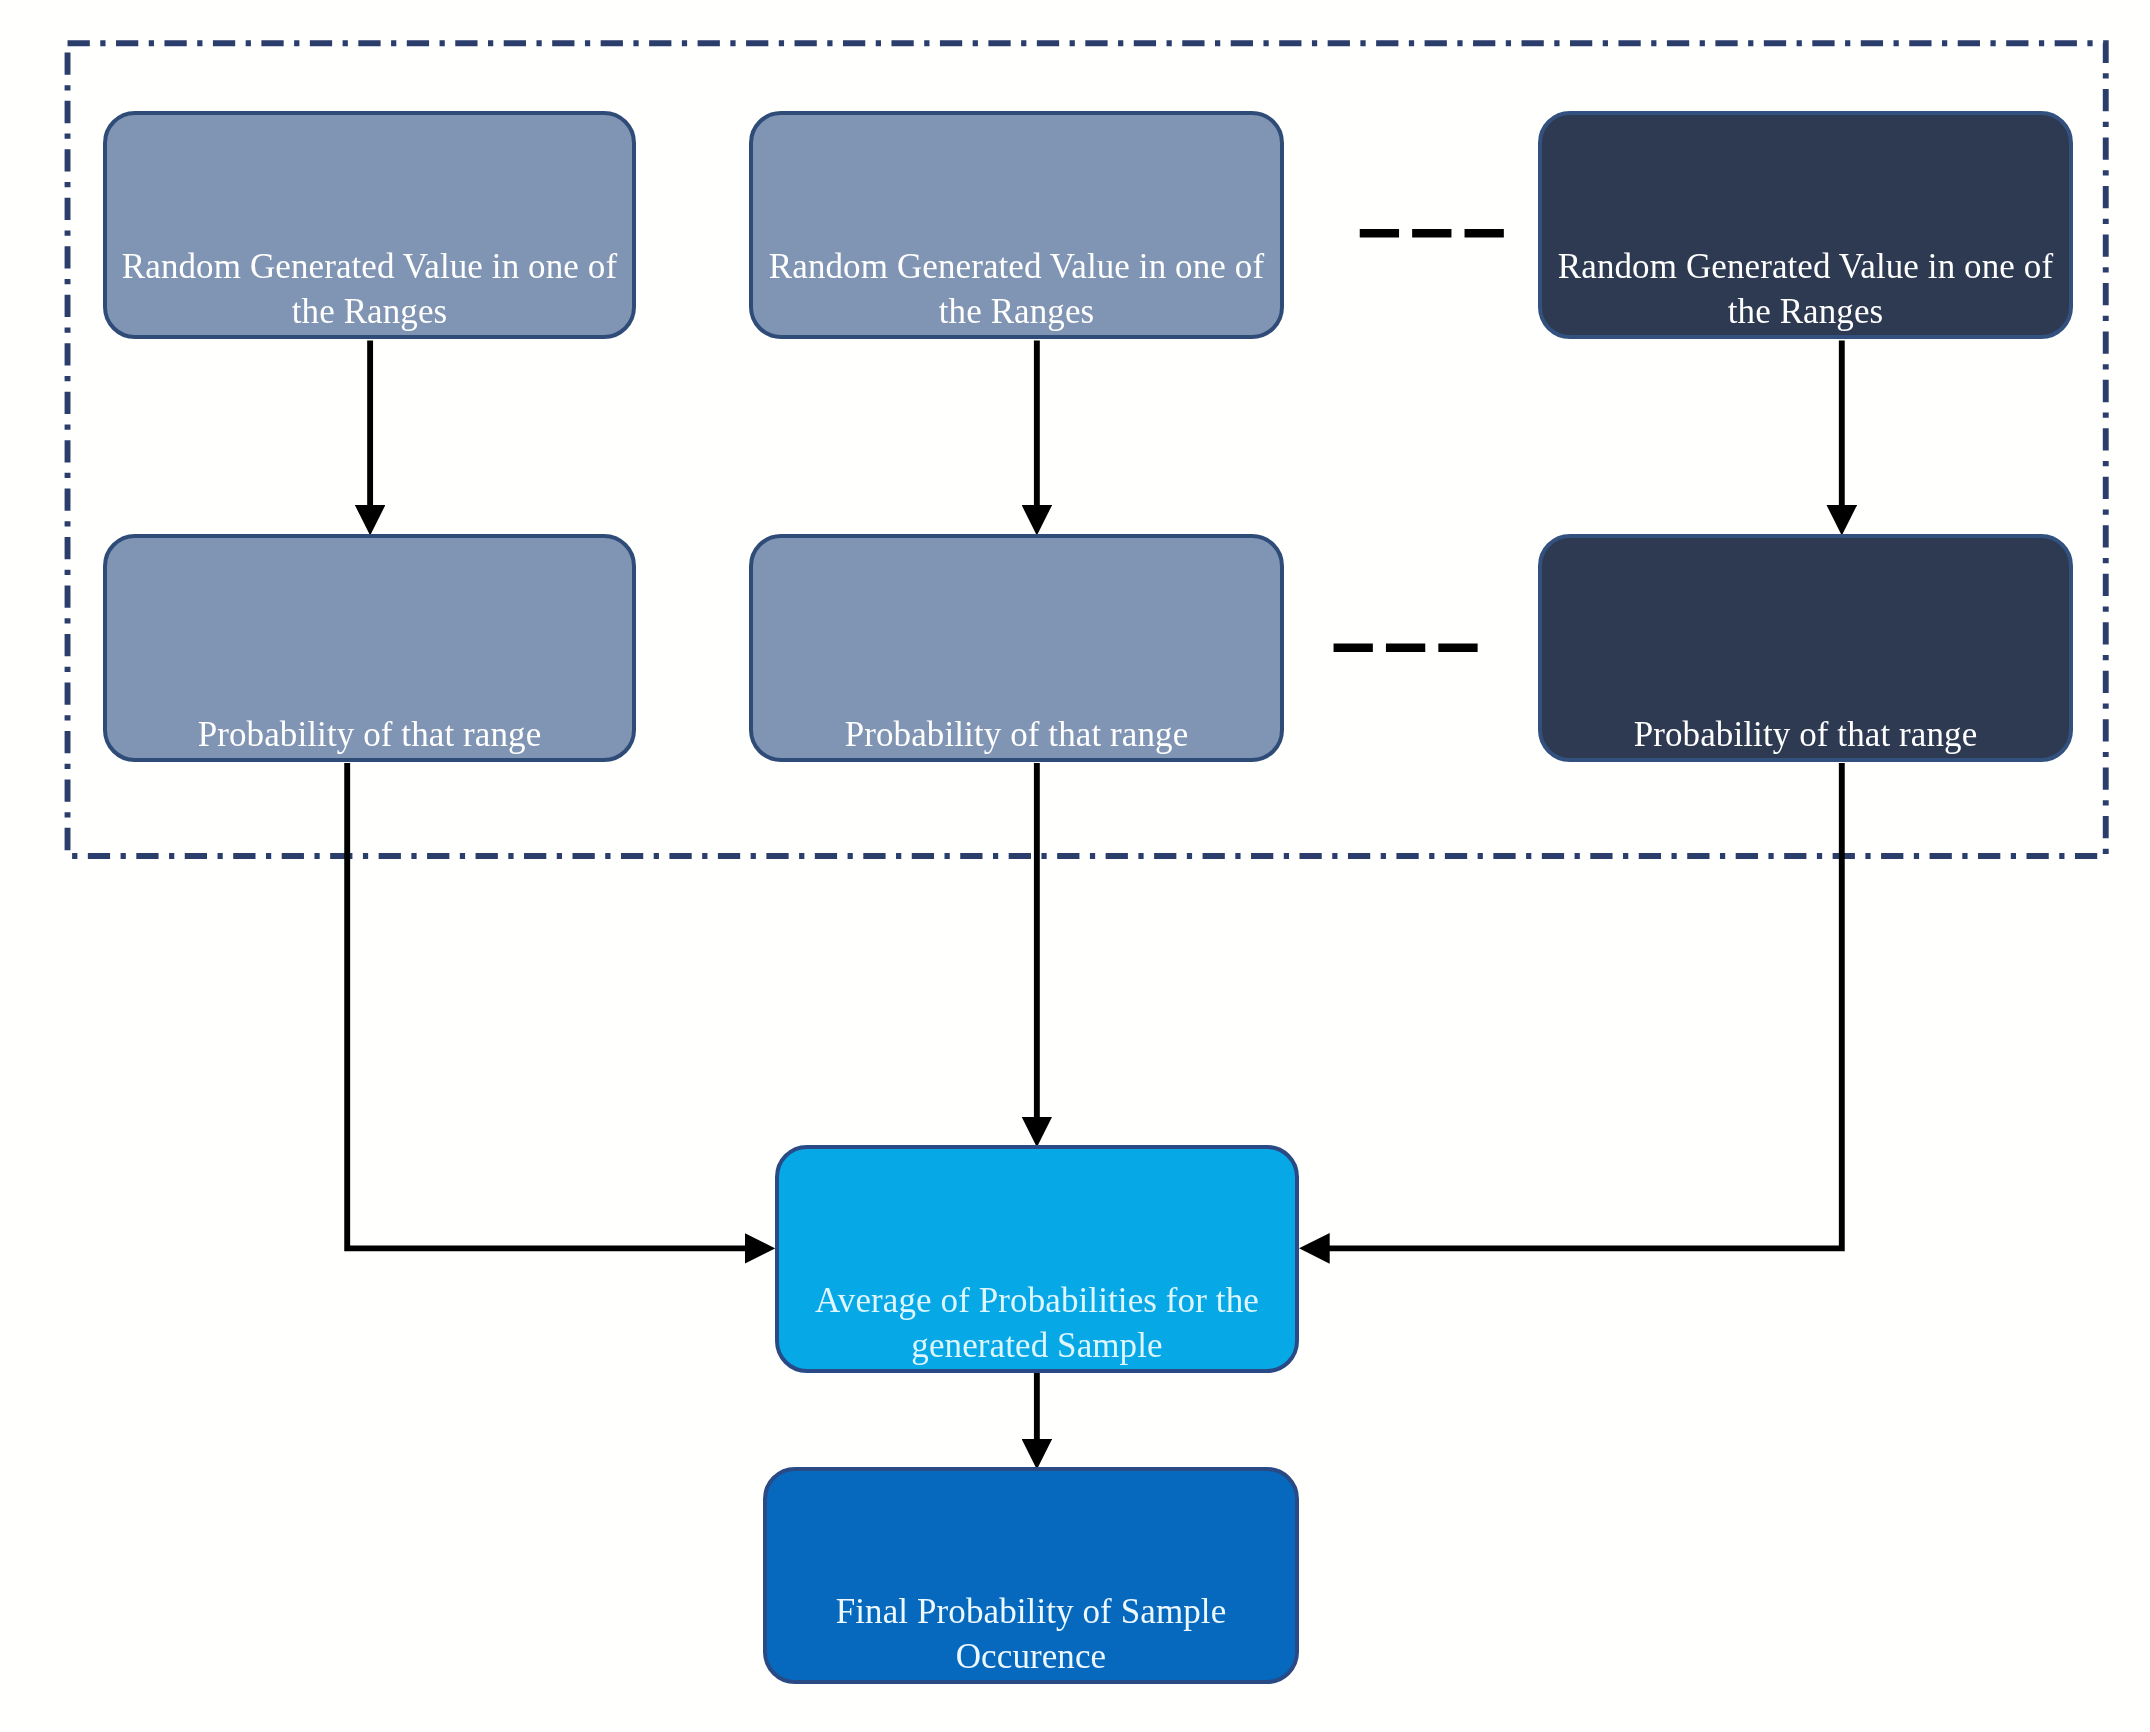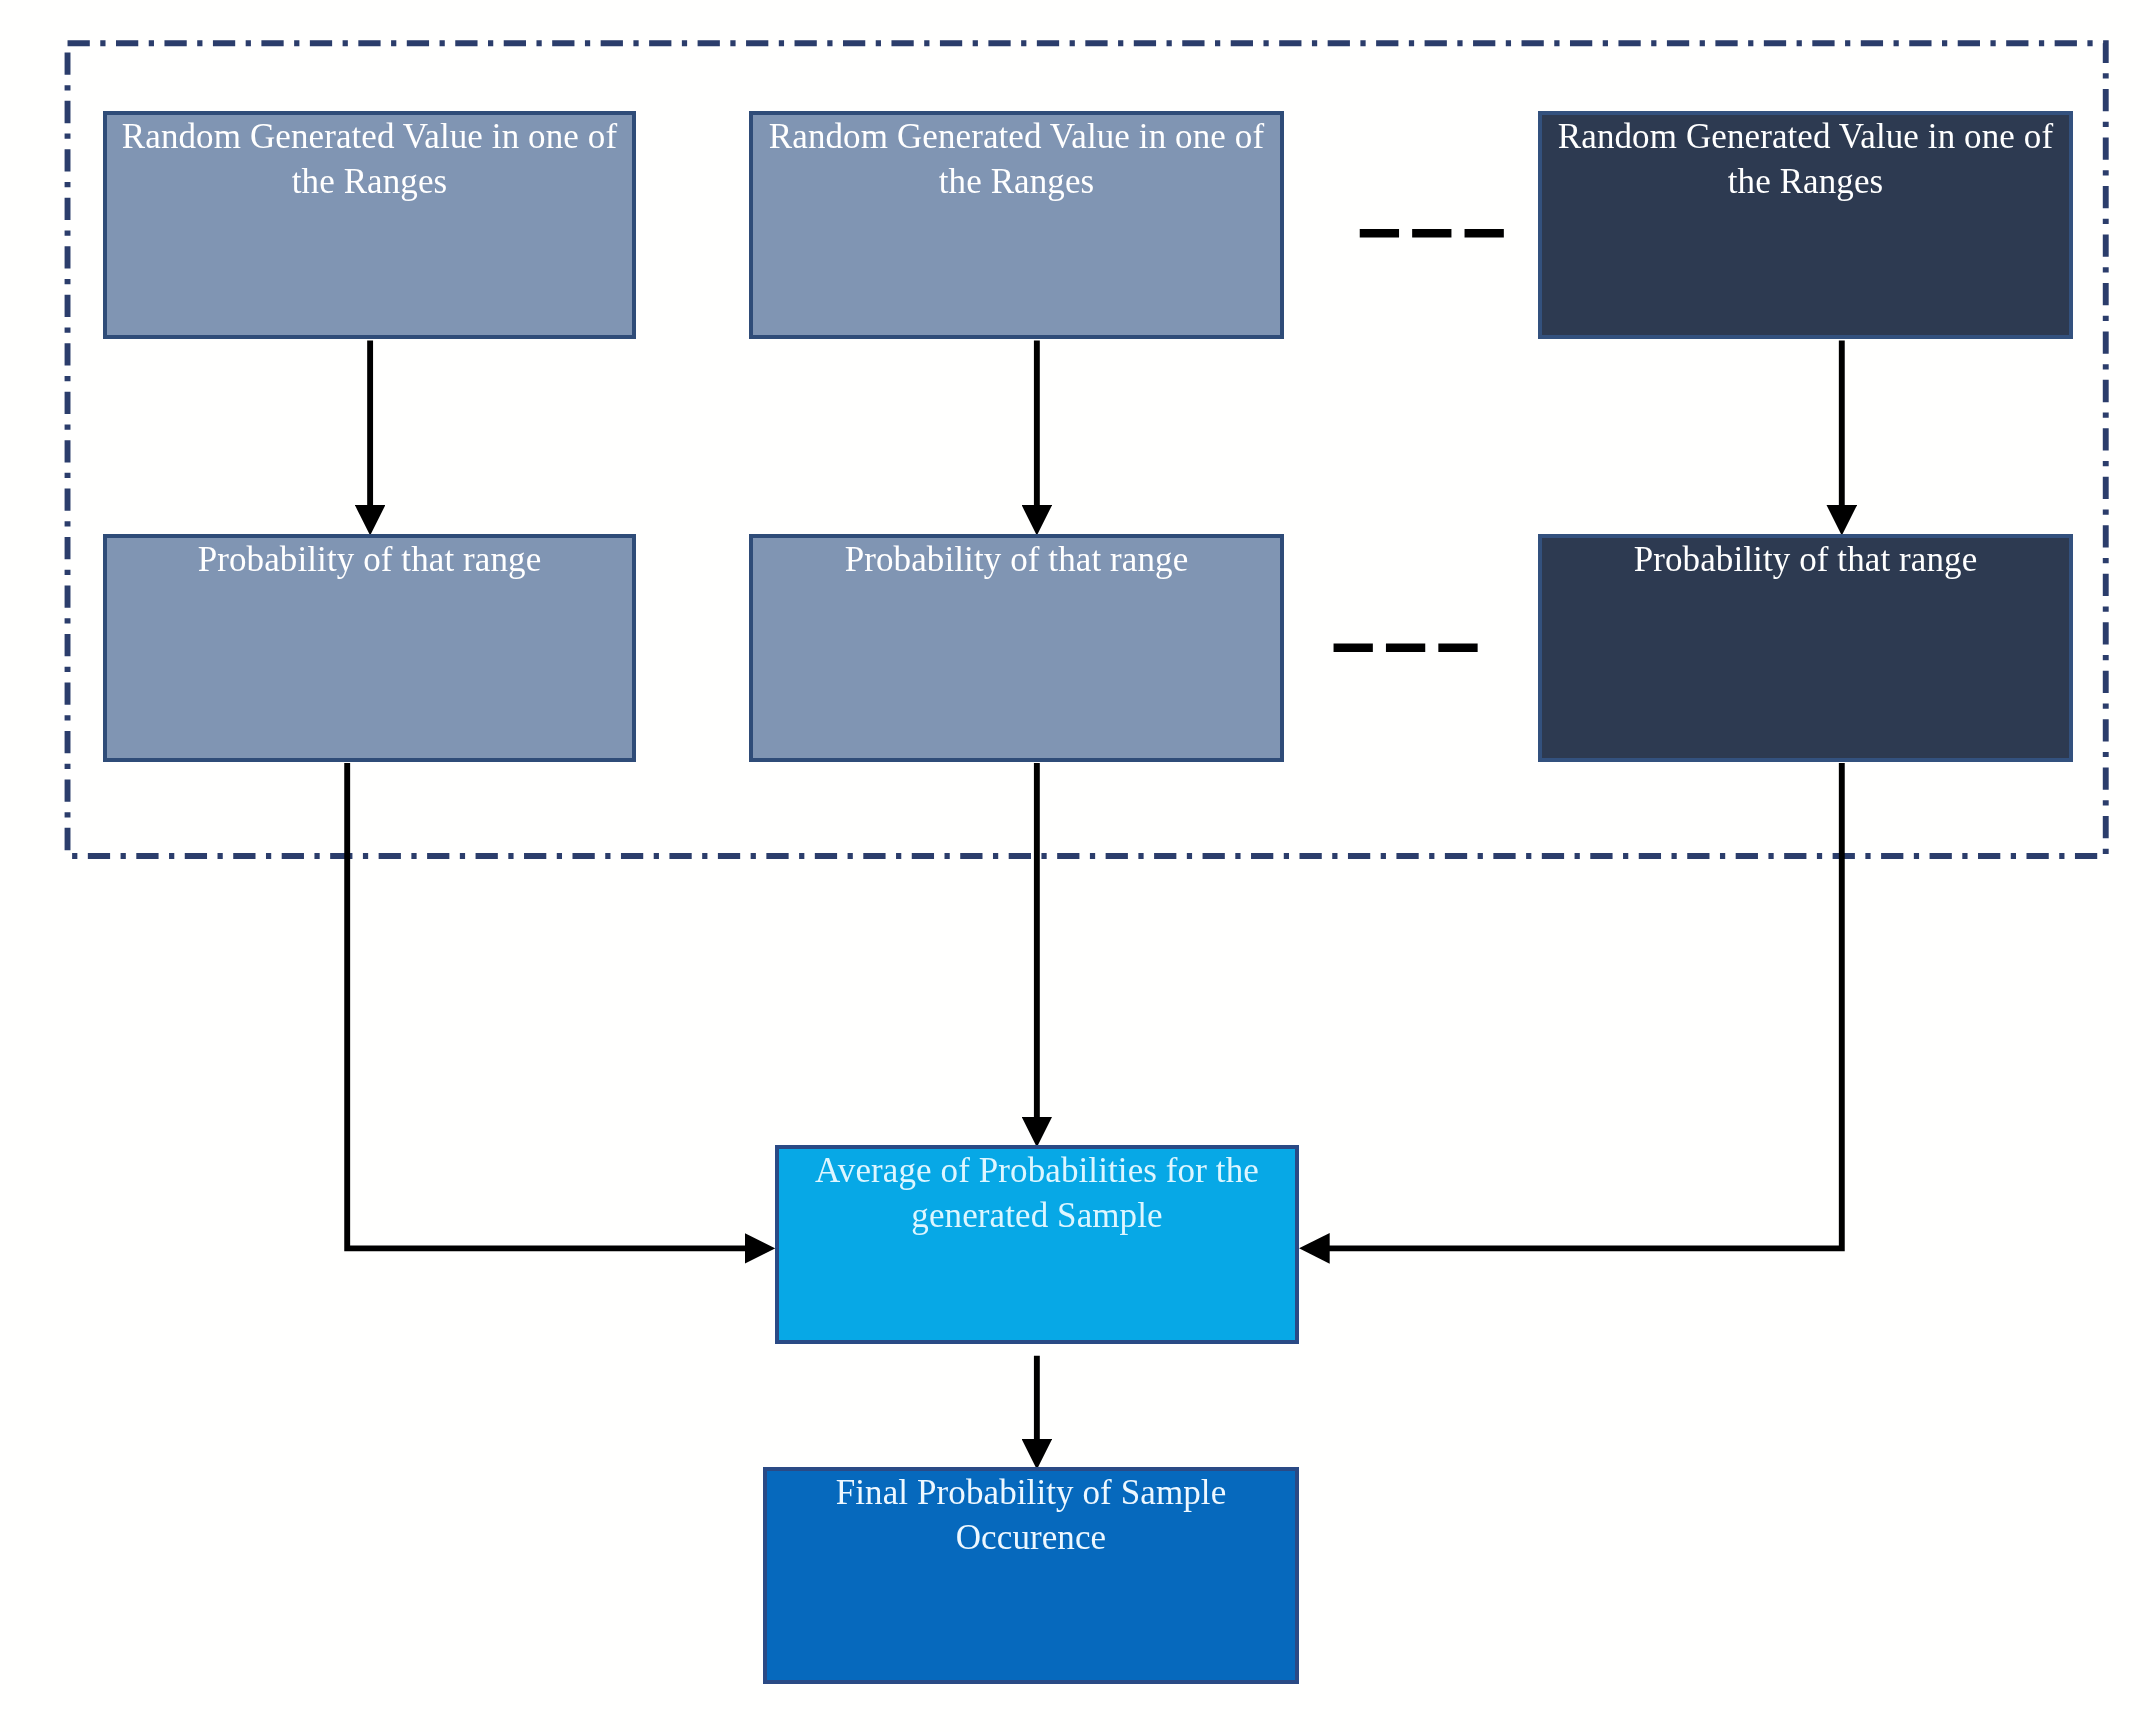--- a/index.html
+++ b/index.html
@@ -6,26 +6,27 @@
   body{width:2151px;height:1733px;position:relative;overflow:hidden;
        font-family:"Liberation Serif","DejaVu Serif",serif;}
 
   #stage{position:absolute;left:0;top:0;width:2151px;height:1733px;background:#fffffe;}
   
 
   .node{
     position:absolute;
     box-sizing:border-box;
     display:flex;
-    align-items:flex-start;
+    align-items:flex-end;
     justify-content:center;
     text-align:center;
     color:#ffffff;
     line-height:1.28;
     letter-spacing:0.1px;
+    border-radius:32px;
     -webkit-font-smoothing:antialiased;
   }
   .node span{display:block;padding:0 11.8px;}
 
   .n-light{ background:#8095b3; border:4.6px solid #2f4c78; font-size:35px; }
   .n-dark { background:#2d3a51; border:4.6px solid #33517e; font-size:35px; }
   .n-cyan { background:#07a8e6; border:4.6px solid #2a4a85; font-size:35px; color:#ddf6ff;}
   .n-blue { background:#0669bd; border:4.6px solid #2a4a85; font-size:35px; color:#eef8ff;}
 
   svg.wires{position:absolute;left:0;top:0;width:2151px;height:1733px;pointer-events:none;}
@@ -91,21 +92,21 @@
   </div>
 
   <div class="node n-light" style="left:749px;top:534px;width:535px;height:228px;">
     <span>Probability of that range</span>
   </div>
 
   <div class="node n-dark" style="left:1538px;top:534px;width:535px;height:228px;">
     <span>Probability of that range</span>
   </div>
 
-  <div class="node n-cyan" style="left:775px;top:1145px;width:524px;height:199px;">
+  <div class="node n-cyan" style="left:775px;top:1145px;width:524px;height:228px;">
     <span>Average of Probabilities for the generated Sample</span>
   </div>
 
   <div class="node n-blue" style="left:763px;top:1467px;width:536px;height:217px;">
     <span>Final Probability of Sample Occurence</span>
   </div>
 
 </div>
 
 

